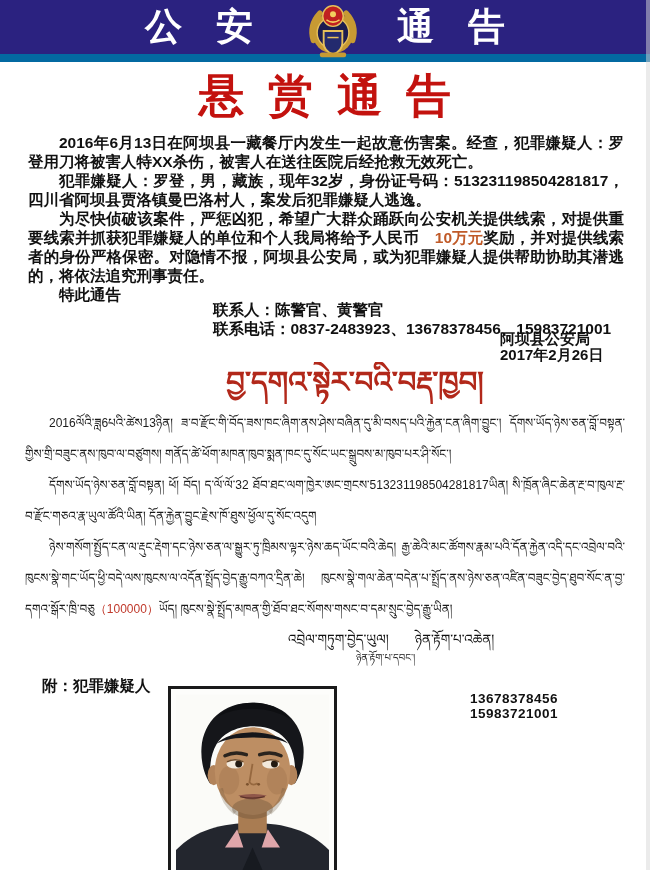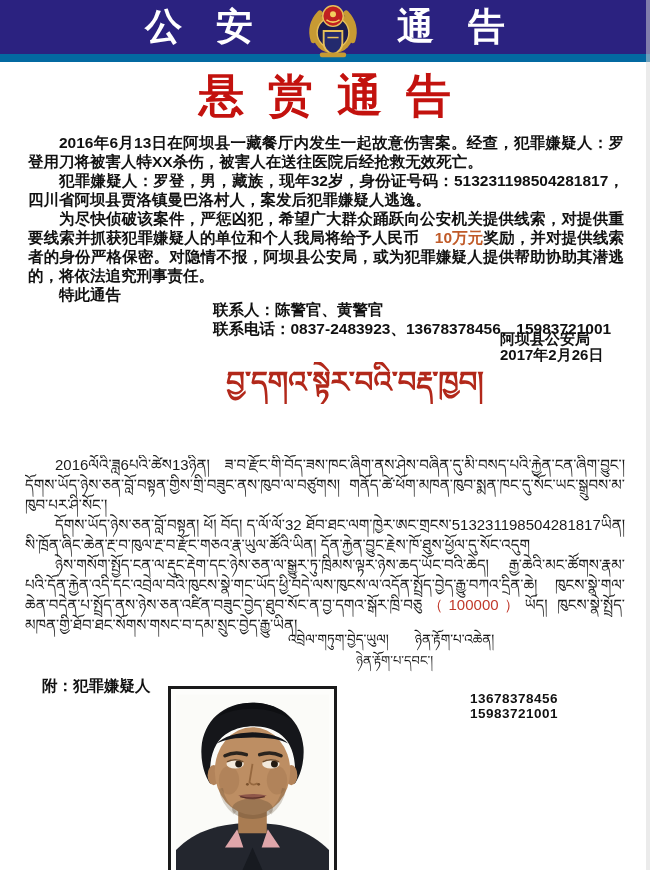--- a/index.html
+++ b/index.html
@@ -45,29 +45,28 @@
     font-size:15px;font-weight:bold;line-height:16px;white-space:nowrap;
   }
   
   .tib-title{
     position:absolute;left:150px;top:362px;width:410px;
     text-align:center;font-size:29px;font-weight:bold;color:#b2281a;
     line-height:40px;overflow:hidden;height:42px;white-space:nowrap;
   }
   .tib-body{
     position:absolute;left:25px;top:408px;width:600px;height:216px;
-    font-size:15px;line-height:20px;text-align:justify;overflow:hidden;
+    font-size:12px;line-height:31px;text-align:justify;overflow:hidden;
     color:#1b1b1b;
-    margin-top:47px;
   }
   .tib-body p{margin:0;text-indent:2em;}
   .tib-hl{color:#c0392b;}
   .tib-contact-1{position:absolute;left:288px;top:624px;font-size:13.5px;white-space:nowrap;overflow:hidden;max-width:330px;}
   .tib-contact-1 .gap{display:inline-block;width:26px;}
-  .tib-contact-2{position:absolute;left:356px;top:646px;font-size:13px;white-space:nowrap;overflow:hidden;max-width:230px;}
+  .tib-contact-2{position:absolute;left:356px;top:646px;font-size:10px;white-space:nowrap;overflow:hidden;max-width:230px;}
   .tib-contact-3{position:absolute;left:299px;top:668px;font-size:13.5px;white-space:nowrap;overflow:hidden;max-width:330px;}
   .tib-contact-3 .phone{font-weight:bold;font-size:14px;margin-left:22px;letter-spacing:0.5px;}
   .phone-extra{position:absolute;left:470px;font-size:13.5px;font-weight:bold;letter-spacing:0.5px;white-space:nowrap;}
   .phone-extra.p2{top:691px;}
   .phone-extra.p3{top:706px;}
   
   .attach-label{
     position:absolute;left:42px;top:676px;
     font-size:15.5px;font-weight:bold;white-space:nowrap;
   }

